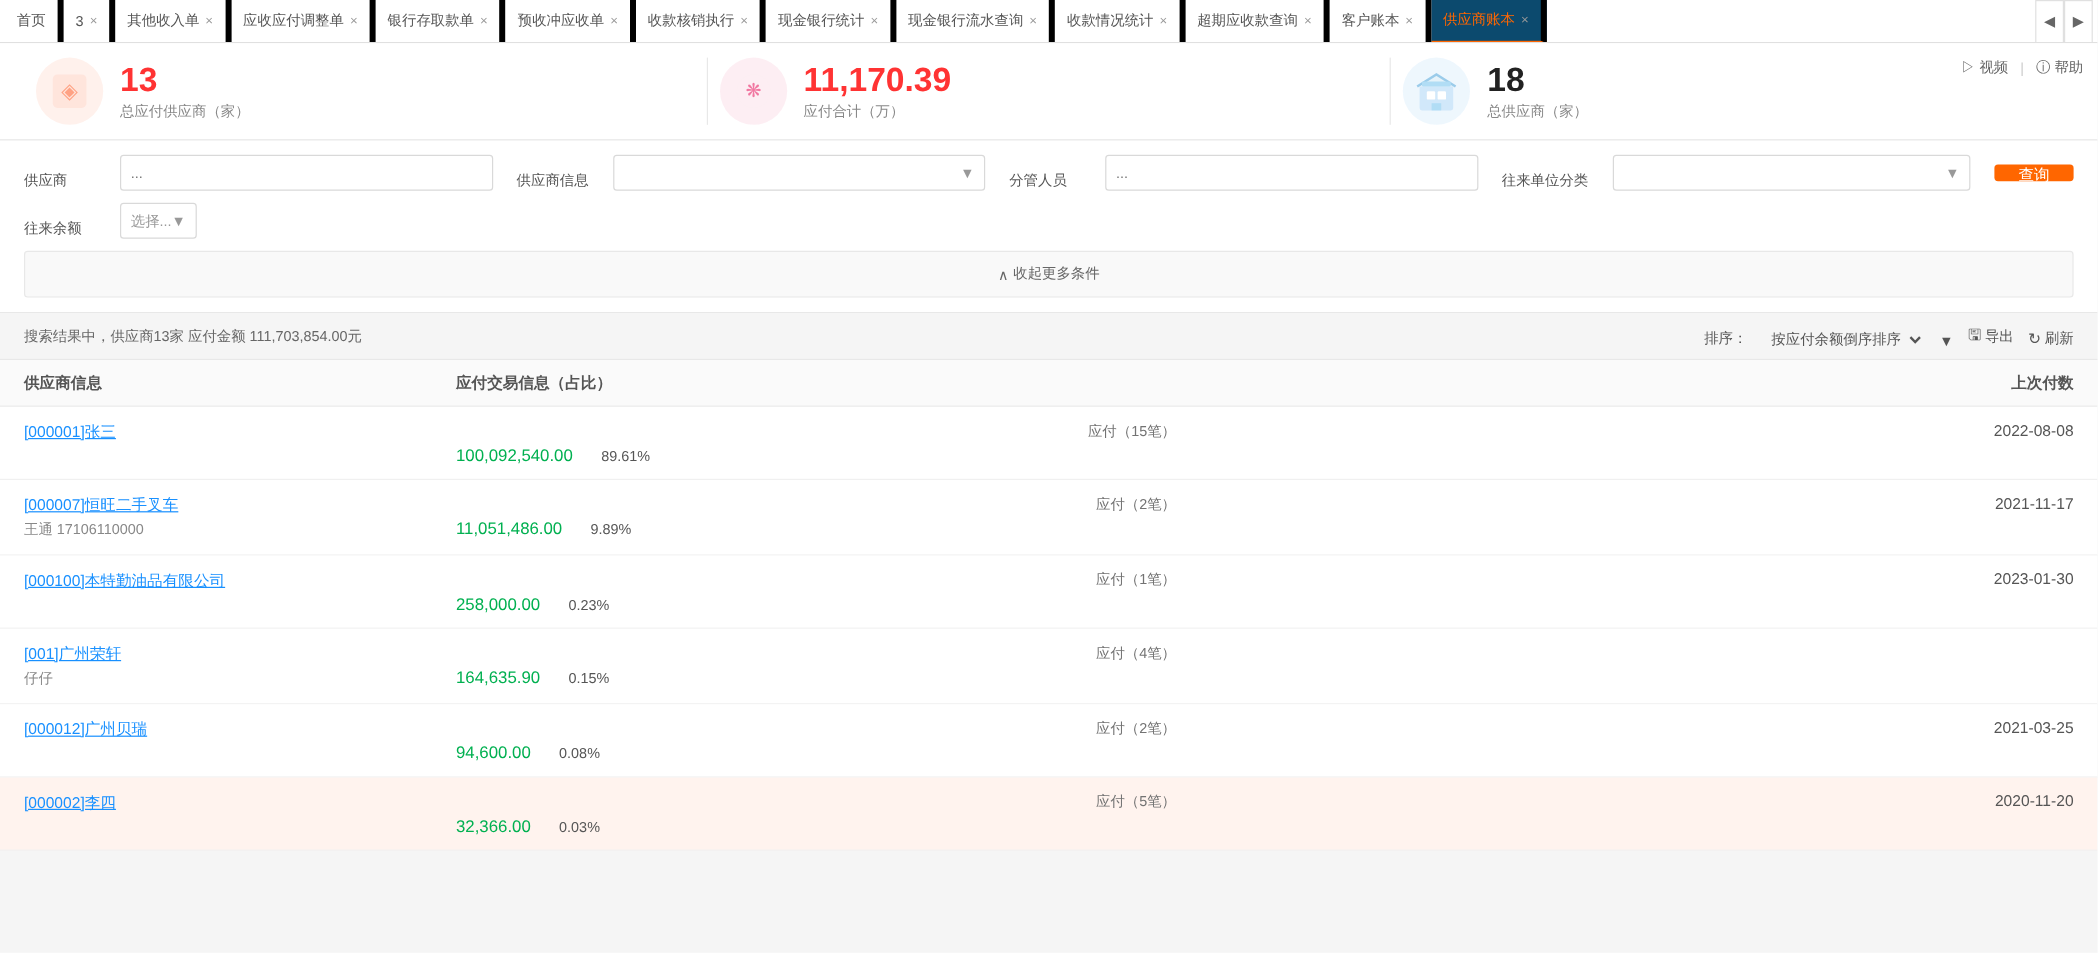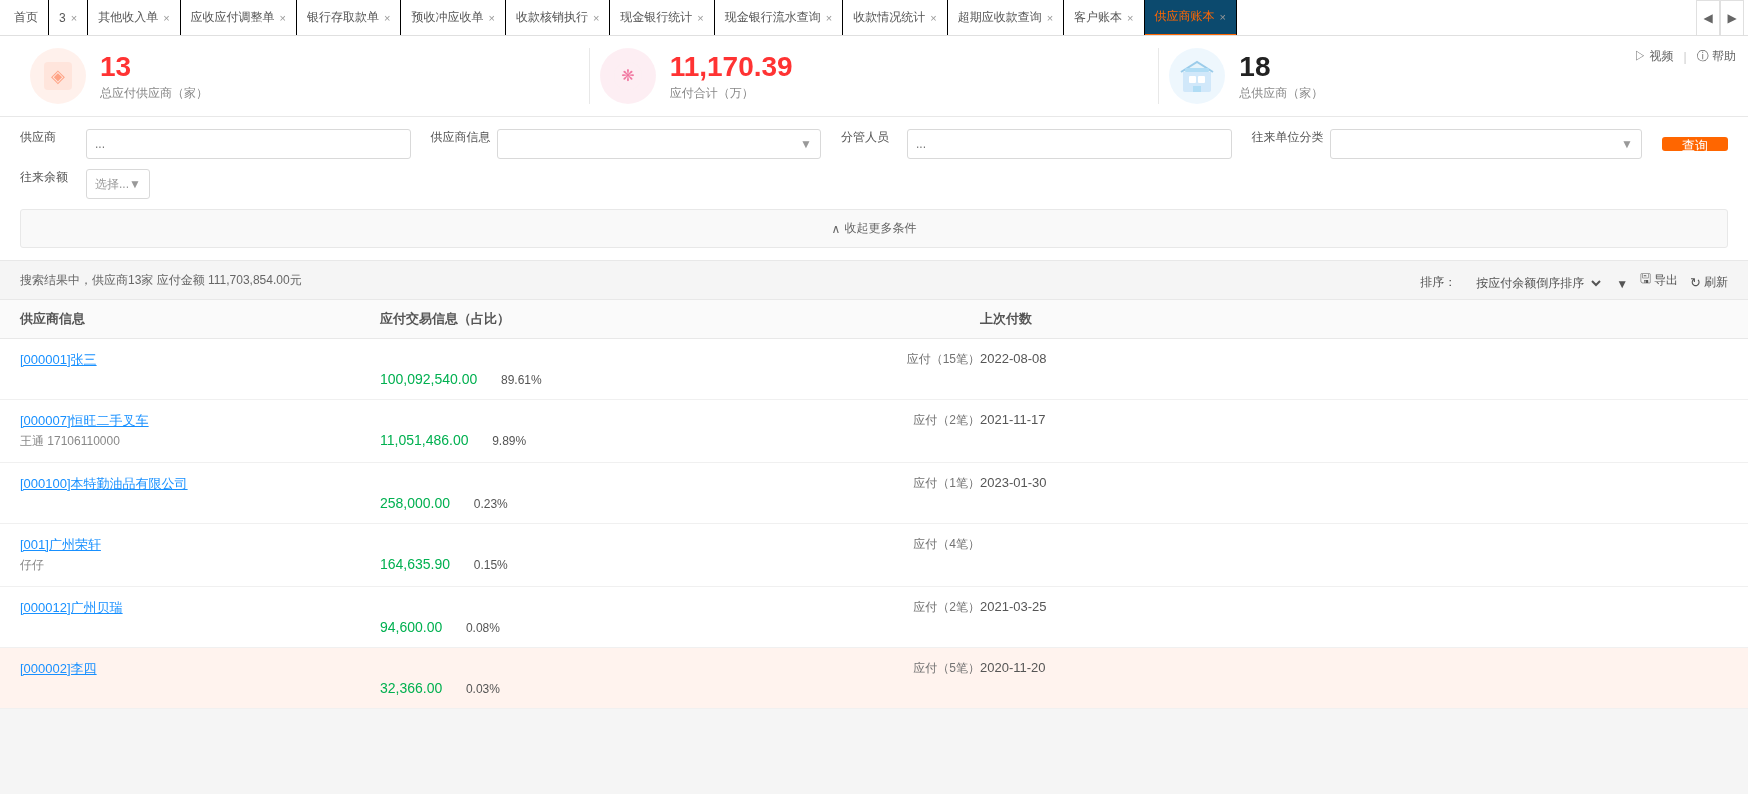--- a/index.html
+++ b/index.html
@@ -17,21 +17,21 @@
     }
     .nav-tab {
       display: flex;
       align-items: center;
       padding: 12px 10px;
       height: 36px;
       font-size: 12px;
       color: #555;
       cursor: pointer;
       white-space: nowrap;
-      border-right: 1px solid #000000;
+      border-right: 5px solid #000000;
     }
     .nav-tab.active { color: #ff6600; border-bottom: 2px solid #ff6600; background: #0c4a6e; }
     .nav-tab .close-btn { margin-left: 5px; color: #999; font-size: 11px; cursor: pointer; }
     .nav-arrows {
       display: flex;
       margin-left: auto;
     }
     .nav-arrow {
       width: 24px;
       height: 36px;
@@ -100,22 +100,22 @@
     }
     .filter-row {
       display: flex;
       align-items: center;
       gap: 20px;
       margin-bottom: 10px;
     }
     .filter-row:last-child { margin-bottom: 0; }
     .filter-item {
       display: flex;
-      align-items: flex-start;
-      gap: 6px;
+      align-items: flex-end;
+      gap: 20px;
       flex: 1;
     }
     .filter-label { color: #555; font-size: 12px; white-space: nowrap; min-width: 60px; }
     .filter-input {
       flex: 1;
       height: 30px;
       border: 1px solid #d9d9d9;
       border-radius: 3px;
       padding: 0 8px;
       font-size: 12px;
@@ -213,21 +213,21 @@
       display: flex;
       background: #fafafa;
       border-bottom: 1px solid #e8e8e8;
       padding: 10px 20px;
       font-weight: bold;
       font-size: 13px;
       color: #555;
     }
     .col-supplier { flex: 0 0 360px; }
     .col-transaction { flex: 0 0 600px; }
-    .col-last-pay { flex: 1; }
+    .col-last-pay { flex: 1; text-align: right; }
 
     .table-row {
       display: flex;
       border-bottom: 1px solid #f0f0f0;
       padding: 12px 20px;
       align-items: flex-start;
       background: #fff;
     }
     .table-row.highlighted { background: #fff3ee; }
 

